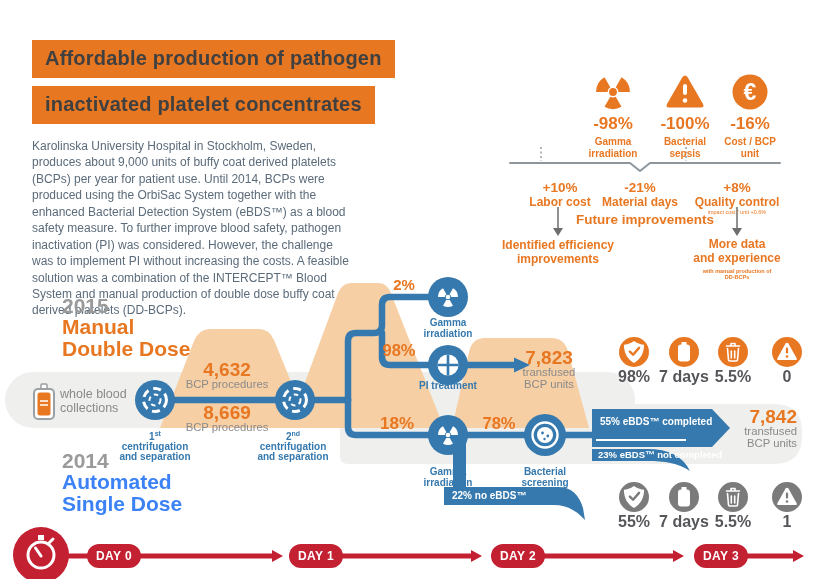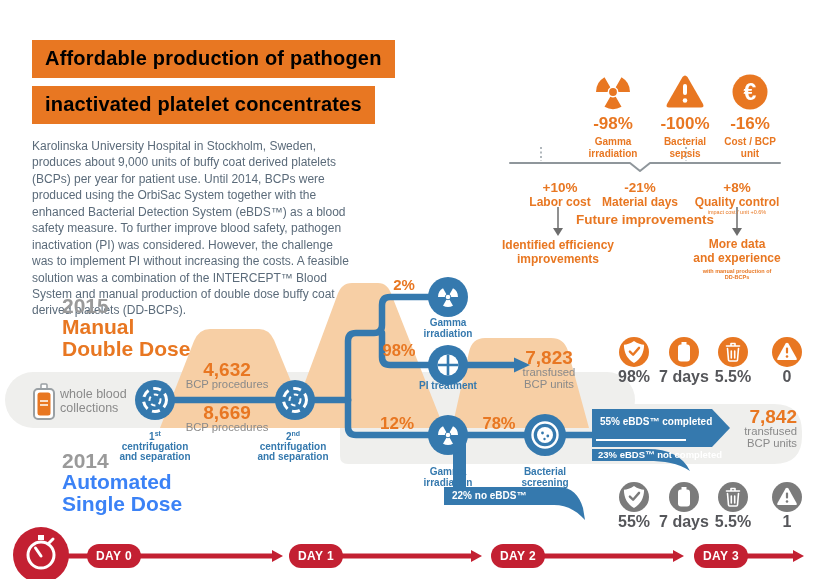--- a/index.html
+++ b/index.html
@@ -4,21 +4,21 @@
 <style>
   html,body{margin:0;padding:0;background:#fff;}
   #app{position:relative;width:820px;height:579px;background:#ffffff;overflow:hidden;
        font-family:"Liberation Sans",sans-serif;}
   .abs{position:absolute;}
   .ctr{text-align:center;}
   .rt{text-align:right;}
   svg{display:block;}
   #bg{position:absolute;left:0;top:0;z-index:1;}
   .z2{z-index:2;}
-  .title-bar{background:#E87722;color:#000000;font-weight:bold;font-size:20px;
+  .title-bar{background:#E87722;color:#404040;font-weight:bold;font-size:20px;
              padding:7px 13px 8px 13px;display:inline-block;letter-spacing:.2px;}
   .intro{font-size:12px;line-height:1.37;color:#5B6B7A;}
   .oc-val{font-size:17px;font-weight:bold;color:#E87722;}
   .oc-lab{font-size:10px;line-height:1.15;color:#E87722;font-weight:bold;margin:2px auto 0;}
   .cost-val{font-size:13.5px;font-weight:bold;color:#E87722;}
   .cost-lab{font-size:12px;color:#E87722;font-weight:bold;}
   .tiny{font-size:5.5px;color:#E87722;line-height:1.2;}
   .future{font-size:13.5px;font-weight:bold;color:#E87722;}
   .imp{font-size:12px;line-height:1.15;color:#E87722;font-weight:bold;}
   .year{font-size:21px;font-weight:bold;color:#9A9A9A;line-height:1.02;}
@@ -251,21 +251,21 @@
     <div class="bigval">4,632</div>
     <div class="sublab">BCP procedures</div>
   </div>
   <div class="abs z2 ctr" style="left:167px;top:403px;width:120px;">
     <div class="bigval">8,669</div>
     <div class="sublab">BCP procedures</div>
   </div>
 
   <div class="abs z2 ctr pct" style="left:384px;top:276px;width:40px;font-size:15px;">2%</div>
   <div class="abs z2 ctr pct" style="left:369px;top:341px;width:60px;font-size:16.5px;">98%</div>
-  <div class="abs z2 ctr pct" style="left:357px;top:414px;width:80px;font-size:17px;">12%</div>
+  <div class="abs z2 ctr pct" style="left:357px;top:414px;width:80px;font-size:17px;">18%</div>
   <div class="abs z2 ctr pct" style="left:469px;top:414px;width:60px;font-size:16.5px;">78%</div>
 
   <div class="abs z2 ctr bl" style="left:403px;top:317px;width:90px;">
     <div>Gamma</div>
     <div>irradiation</div>
   </div>
   <div class="abs z2 ctr bl" style="left:403px;top:380px;width:90px;">PI treatment</div>
   <div class="abs z2 ctr bl" style="left:403px;top:466px;width:90px;">
     <div>Gamma</div>
     <div>irradiation</div>

